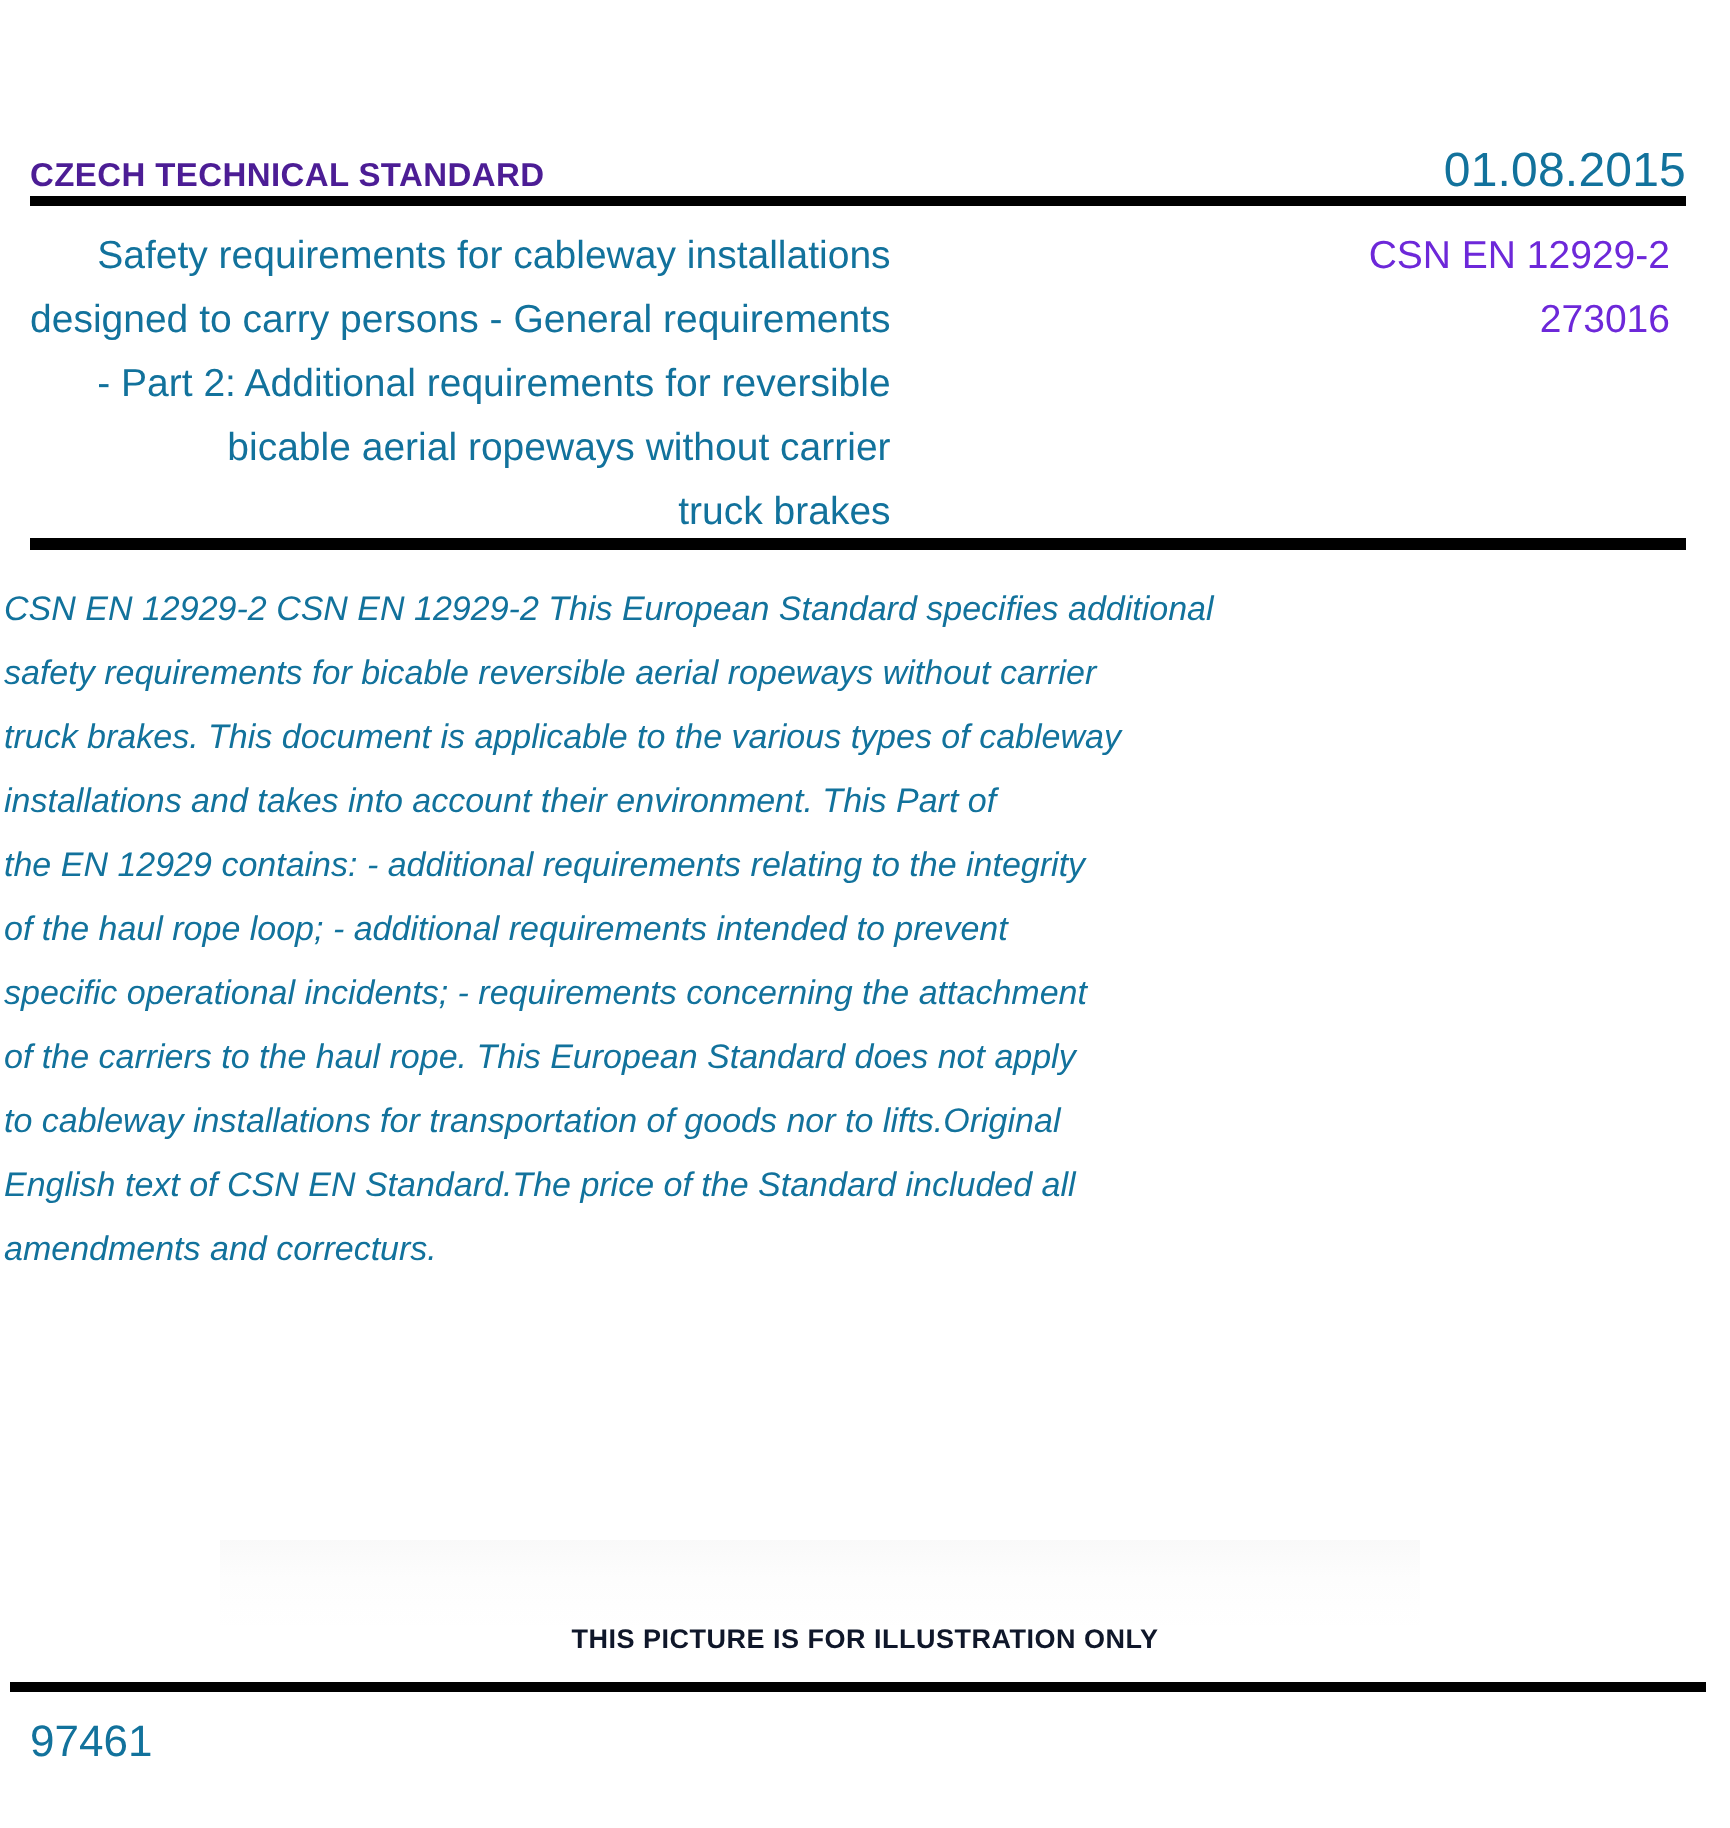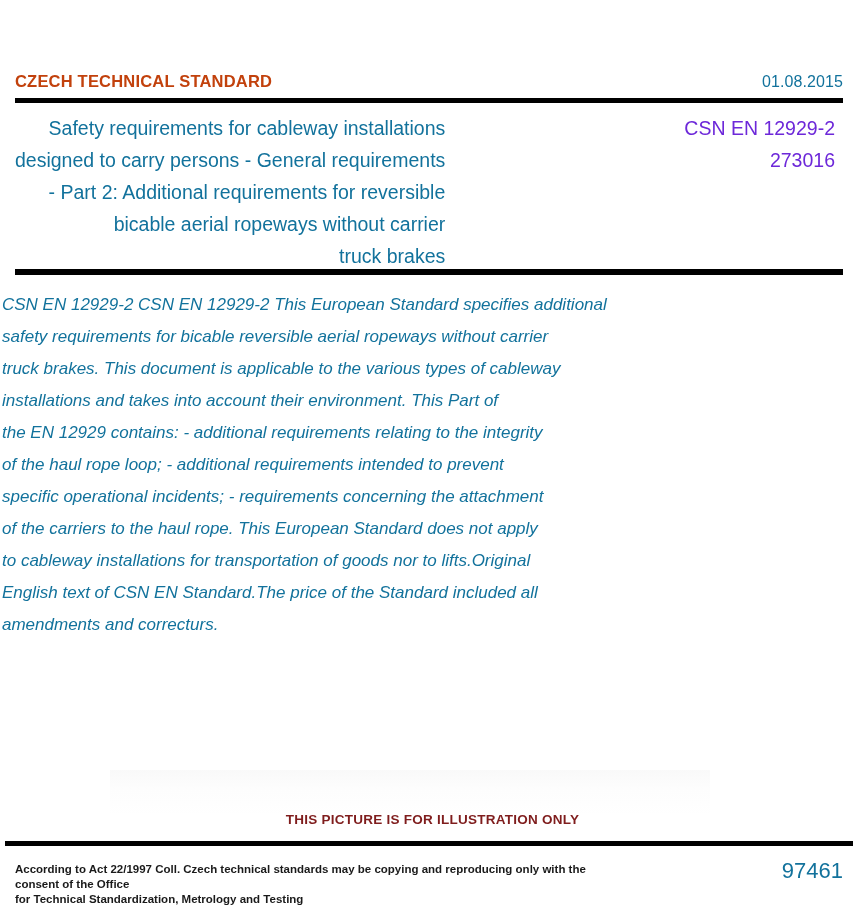--- a/index.html
+++ b/index.html
@@ -33,25 +33,25 @@
     height: 24px;
     display: flex;
     align-items: baseline;
     justify-content: space-between;
   }
   .header-title {
     font-family: "Liberation Sans Narrow", "Liberation Sans", sans-serif;
     font-size: 16.5px;
     font-weight: bold;
     letter-spacing: 0.2px;
-    color: #c2410c;
+    color: #4c1d95;
     white-space: nowrap;
   }
   .header-date {
-    font-size: 16px;
+    font-size: 24px;
     font-weight: normal;
     color: #12729c;
     white-space: nowrap;
     letter-spacing: 0.1px;
   }
 
   
   .rule {
     position: absolute;
     background: #000000;
@@ -123,21 +123,21 @@
     top: 812px;
     left: 0;
     width: 728px;
     text-align: center;
     padding-left: 137px;
     box-sizing: border-box;
     font-family: "Liberation Sans Narrow", "Liberation Sans", sans-serif;
     font-size: 13.5px;
     font-weight: bold;
     letter-spacing: 0.25px;
-    color: #7f1d1d;
+    color: #0f172a;
   }
 
   
   .picture-ghost {
     position: absolute;
     left: 110px;
     top: 770px;
     width: 600px;
     height: 46px;
     background: linear-gradient(180deg,
@@ -212,18 +212,16 @@
 English text of CSN EN Standard.The price of the Standard included all
 amendments and correcturs.</div>
 
   <div class="picture-ghost"></div>
 
   <div class="illustration-note">THIS PICTURE IS FOR ILLUSTRATION ONLY</div>
 
   <div class="rule rule-bottom"></div>
 
   <div class="footer">
-    <div class="footer-legal">According to Act 22/1997 Coll. Czech technical standards may be copying and reproducing only with the consent of the Office
-for Technical Standardization, Metrology and Testing</div>
     <div class="footer-number">97461</div>
   </div>
 
 </div>
 
 </body></html>

